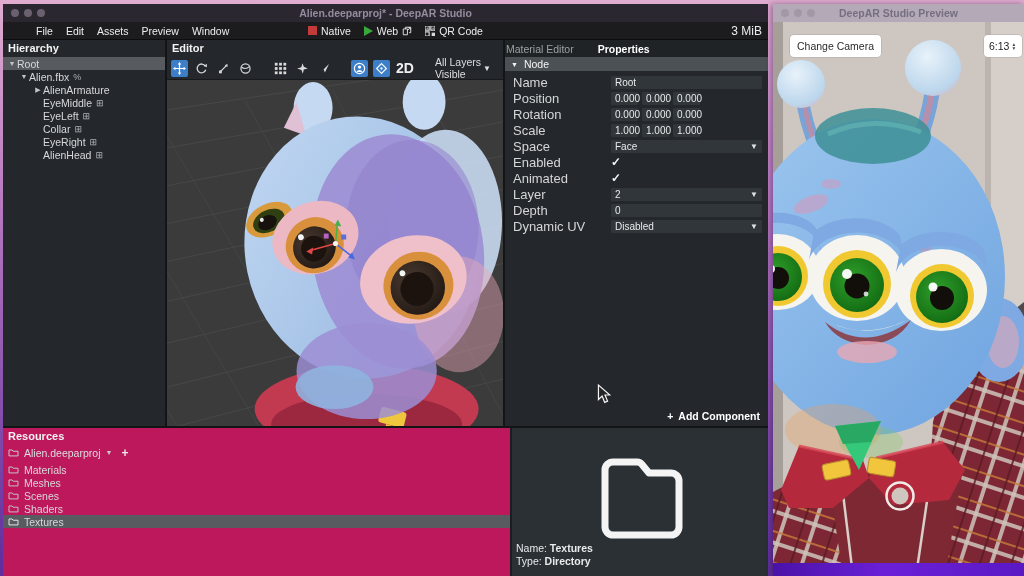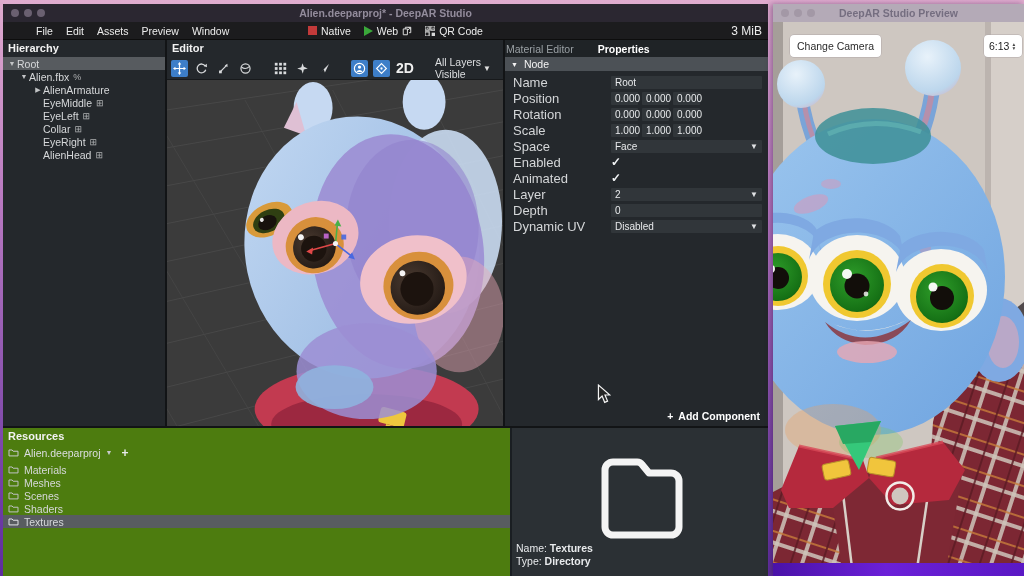--- a/index.html
+++ b/index.html
@@ -73,21 +73,21 @@
   .num { width:27px; flex:0 0 auto; }
   .drop { flex:1; justify-content:space-between; }
   .drop .caret { font-size:8px; color:#e0e2e4; }
   .checkmark { font-size:12px; color:#f2f4f6; font-weight:bold; }
   .add-comp { position:absolute; right:8px; bottom:-36px; font-size:10.5px; font-weight:bold;
     color:#ffffff; display:flex; gap:5px; align-items:center; }
   .props-fill { flex:1; position:relative; }
   .cursor-svg { position:absolute; left:92px; top:150px; }
 
   
-  .resources { width:507px; background:#4d7c0f; flex:0 0 auto; display:flex; flex-direction:column; }
+  .resources { width:507px; background:#be185d; flex:0 0 auto; display:flex; flex-direction:column; }
   .proj-row { height:15px; display:flex; align-items:center; gap:5px; padding-left:5px;
     font-size:10.5px; color:#dcdee0; }
   .proj-caret { font-size:7px; color:#c8cacc; }
   .proj-plus { font-size:12px; font-weight:bold; color:#e8eaec; margin-left:4px; }
   .rlist { margin-top:3px; }
   .rrow { height:13px; display:flex; align-items:center; gap:5px; padding-left:5px;
     font-size:10.5px; color:#d6d8da; }
   .rrow.sel { background:#585c60; }
   .foldicon { flex:0 0 auto; display:flex; }
 

